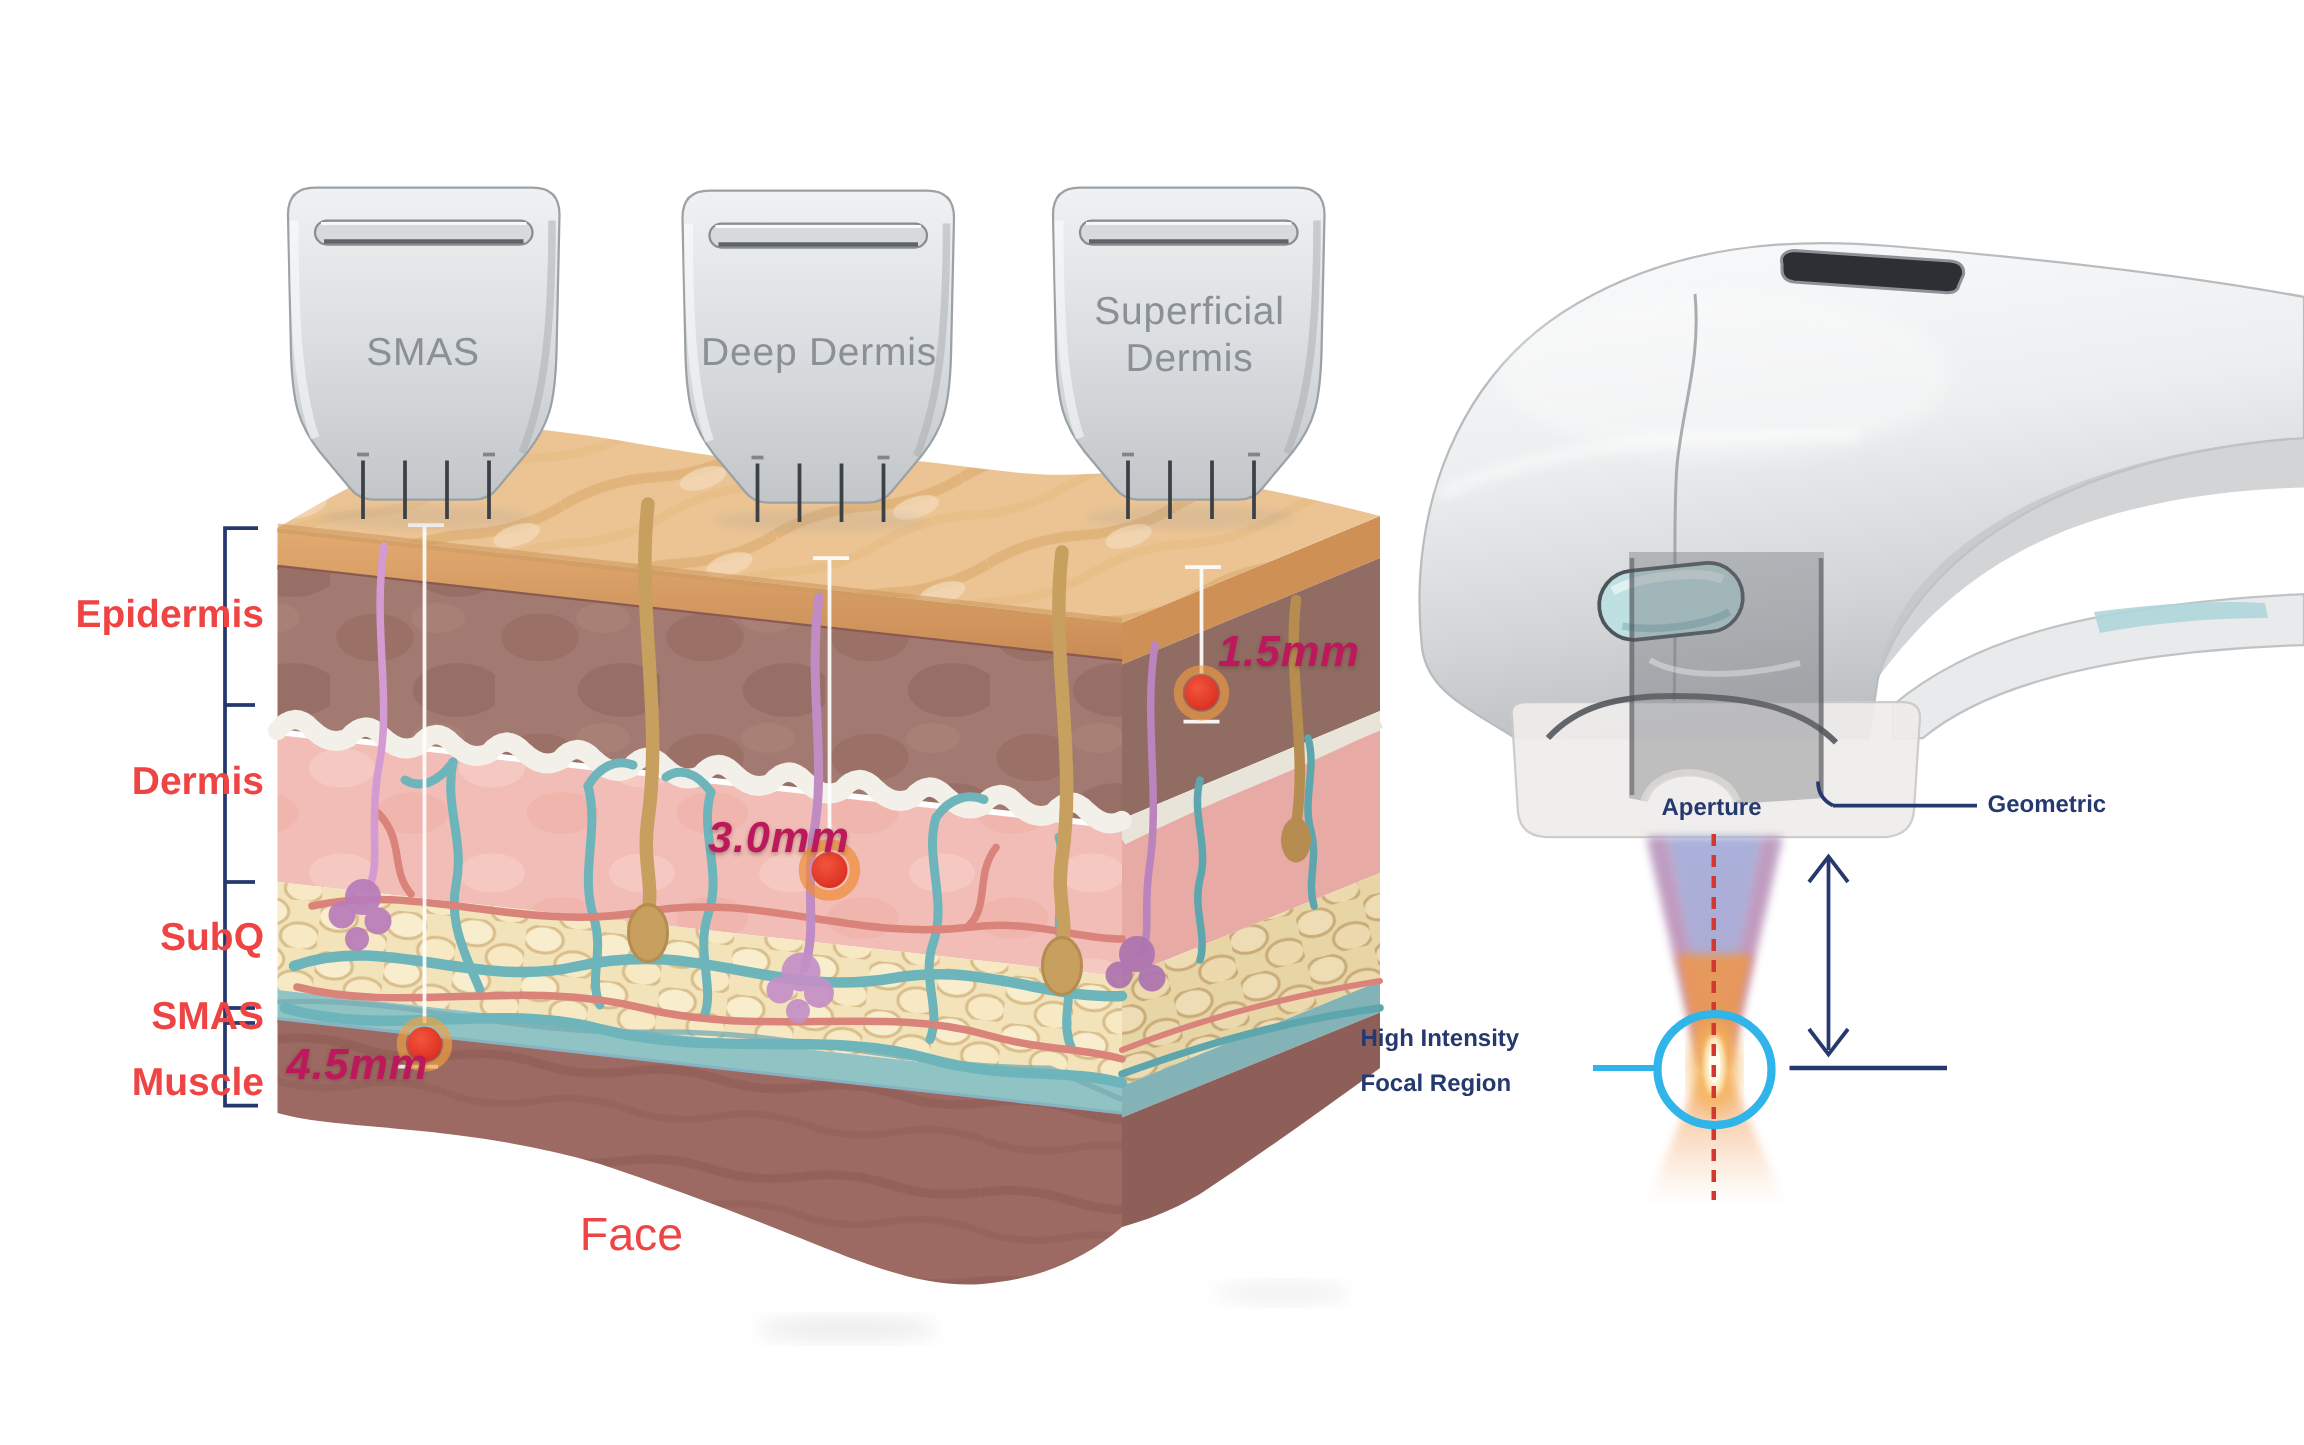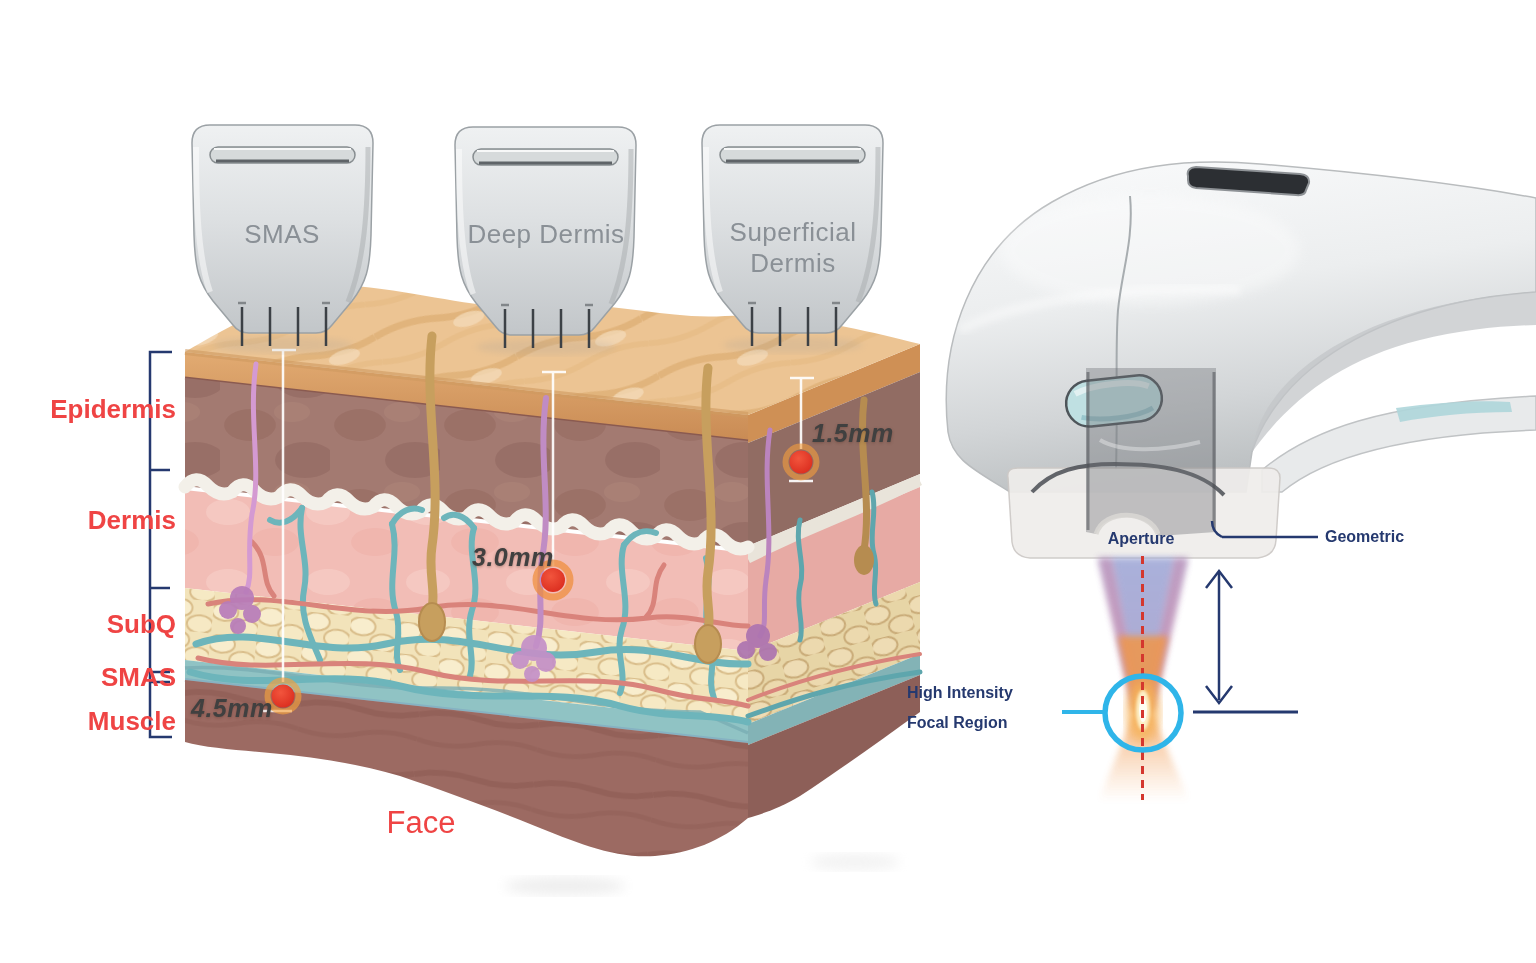--- a/index.html
+++ b/index.html
@@ -11,21 +11,21 @@
   .art{position:absolute;left:0;top:0;width:1536px;height:963px;}
   .lbl{position:absolute;white-space:pre-line;}
   .cart-label{
     color:#8a9096;font-size:26px;font-weight:500;text-align:center;
     transform:translateX(-50%);line-height:1.2;letter-spacing:.5px;
   }
   .layer-label{
     color:#ef4444;font-size:26px;font-weight:600;text-align:right;line-height:1;
   }
   .depth-label{
-    color:#404040;font-size:25px;font-style:italic;font-weight:700;
+    color:#be185d;font-size:29px;font-style:italic;font-weight:700;
     text-shadow:0 1px 3px rgba(90,55,45,.45);letter-spacing:.5px;
   }
   .face-label{
     color:#ef4444;font-size:31px;font-weight:400;transform:translateX(-50%);
   }
   .dev-label{color:#25396f;font-size:16px;font-weight:600;line-height:30px;}
   .dev-label.center{transform:translateX(-50%);}
   .gfd{line-height:35px;}
 </style>
 </head>
@@ -309,21 +309,21 @@
         <line x1="1219" y1="572" x2="1219" y2="700"></line>
         <path d="M1206,588 L1219,571 L1232,588"></path>
         <path d="M1206,686 L1219,703 L1232,686"></path>
         <line x1="1193" y1="712" x2="1298" y2="712" stroke-width="3"></line>
       </g>
     </g>
   </svg>
 
   <div class="lbl cart-label" style="left:282px;top:219px">SMAS</div>
   <div class="lbl cart-label" style="left:546px;top:219px">Deep Dermis</div>
-  <div class="lbl cart-label" style="left:793px;top:217px">Superficial
+  <div class="lbl cart-label" style="left:793px;top:192px">Superficial
 Dermis</div>
 
   <div class="lbl layer-label" style="right:1396px;top:396px">Epidermis</div>
   <div class="lbl layer-label" style="right:1396px;top:507px">Dermis</div>
   <div class="lbl layer-label" style="right:1396px;top:611px">SubQ</div>
   <div class="lbl layer-label" style="right:1396px;top:664px">SMAS</div>
   <div class="lbl layer-label" style="right:1396px;top:708px">Muscle</div>
 
   <div class="lbl depth-label" style="left:812px;top:419px">1.5mm</div>
   <div class="lbl depth-label" style="left:472px;top:543px">3.0mm</div>

